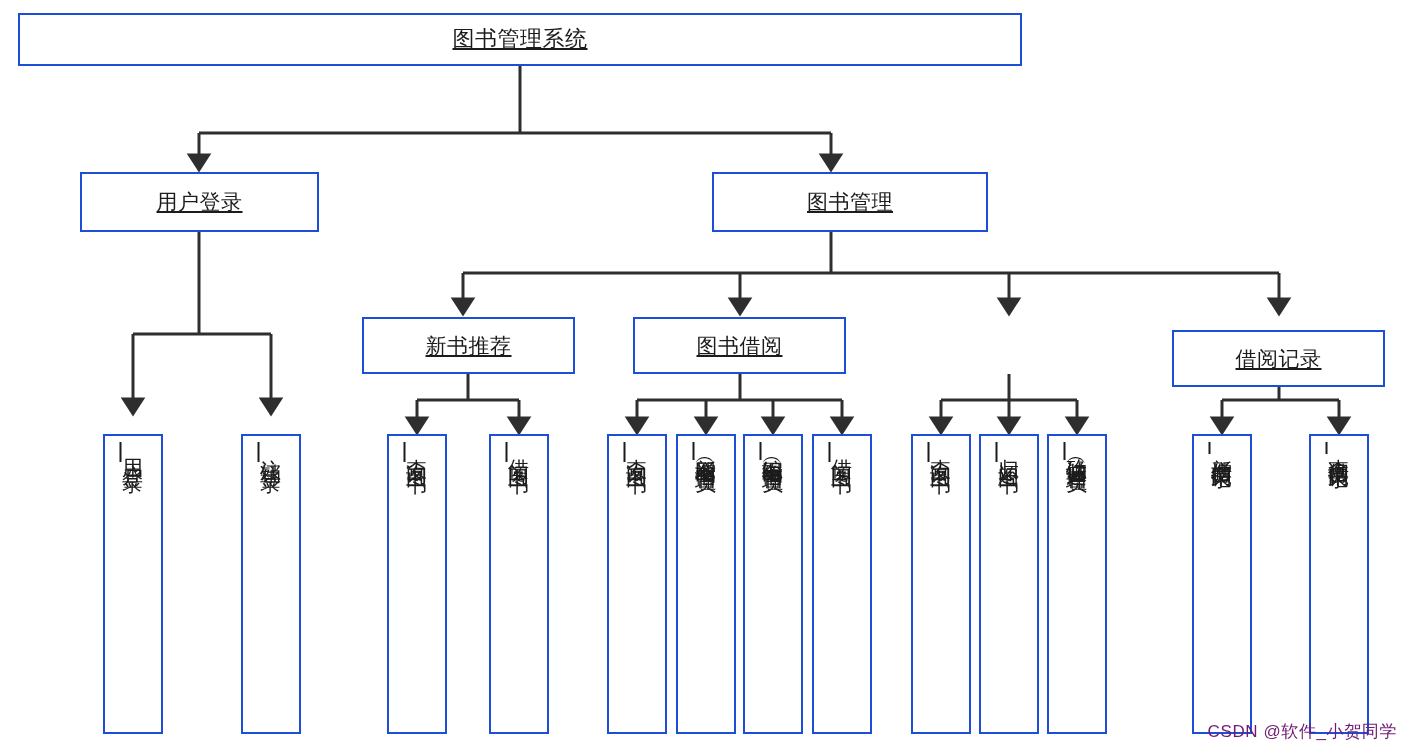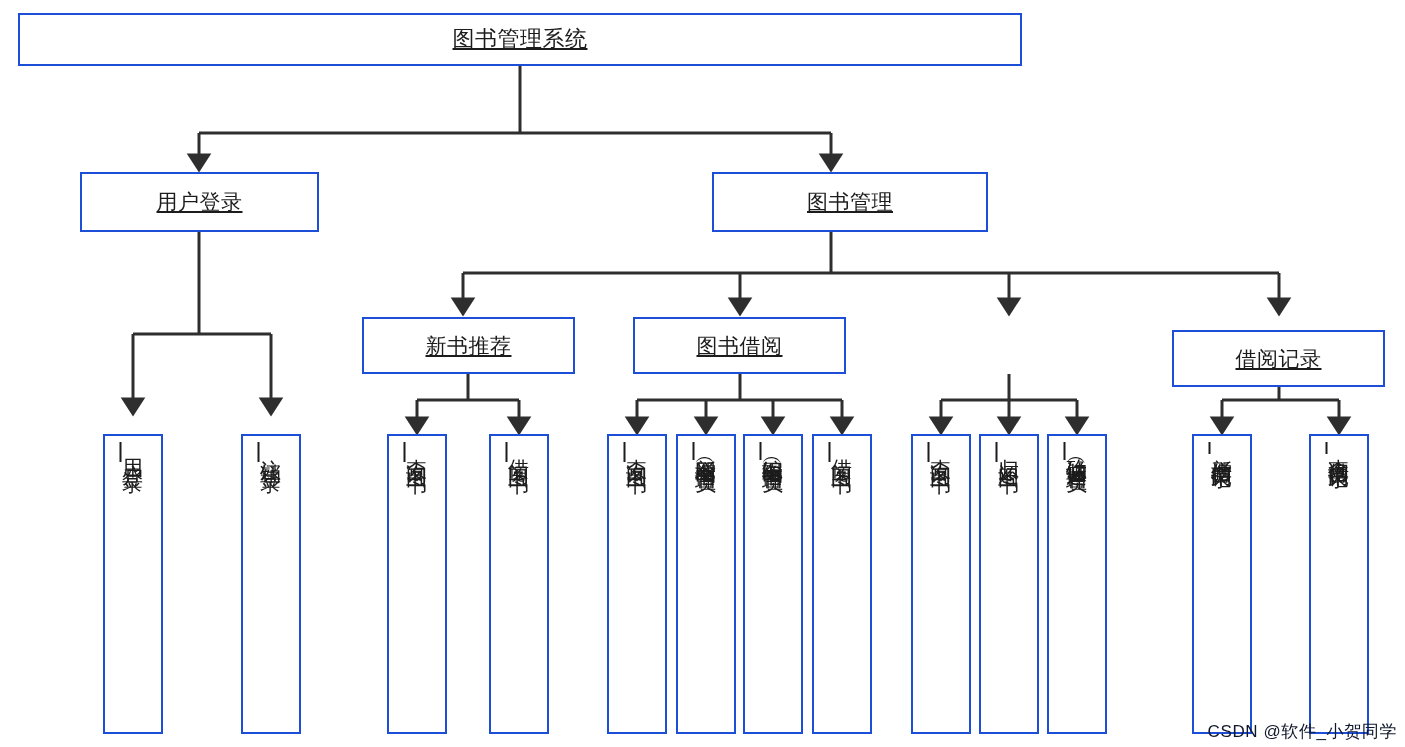--- a/index.html
+++ b/index.html
@@ -68,21 +68,21 @@
     -webkit-text-orientation: upright;
   }
   .node.vert.tall-text .node-label {
     letter-spacing: 2px;
   }
   #watermark {
     position: absolute;
     right: 8px;
     bottom: 4px;
     font-size: 17px;
-    color: #0f172a;
+    color: #701a75;
     letter-spacing: 0.6px;
     white-space: nowrap;
     user-select: none;
   }
 </style>
 </head>
 <body>
 
 <div id="diagram-root">
 

